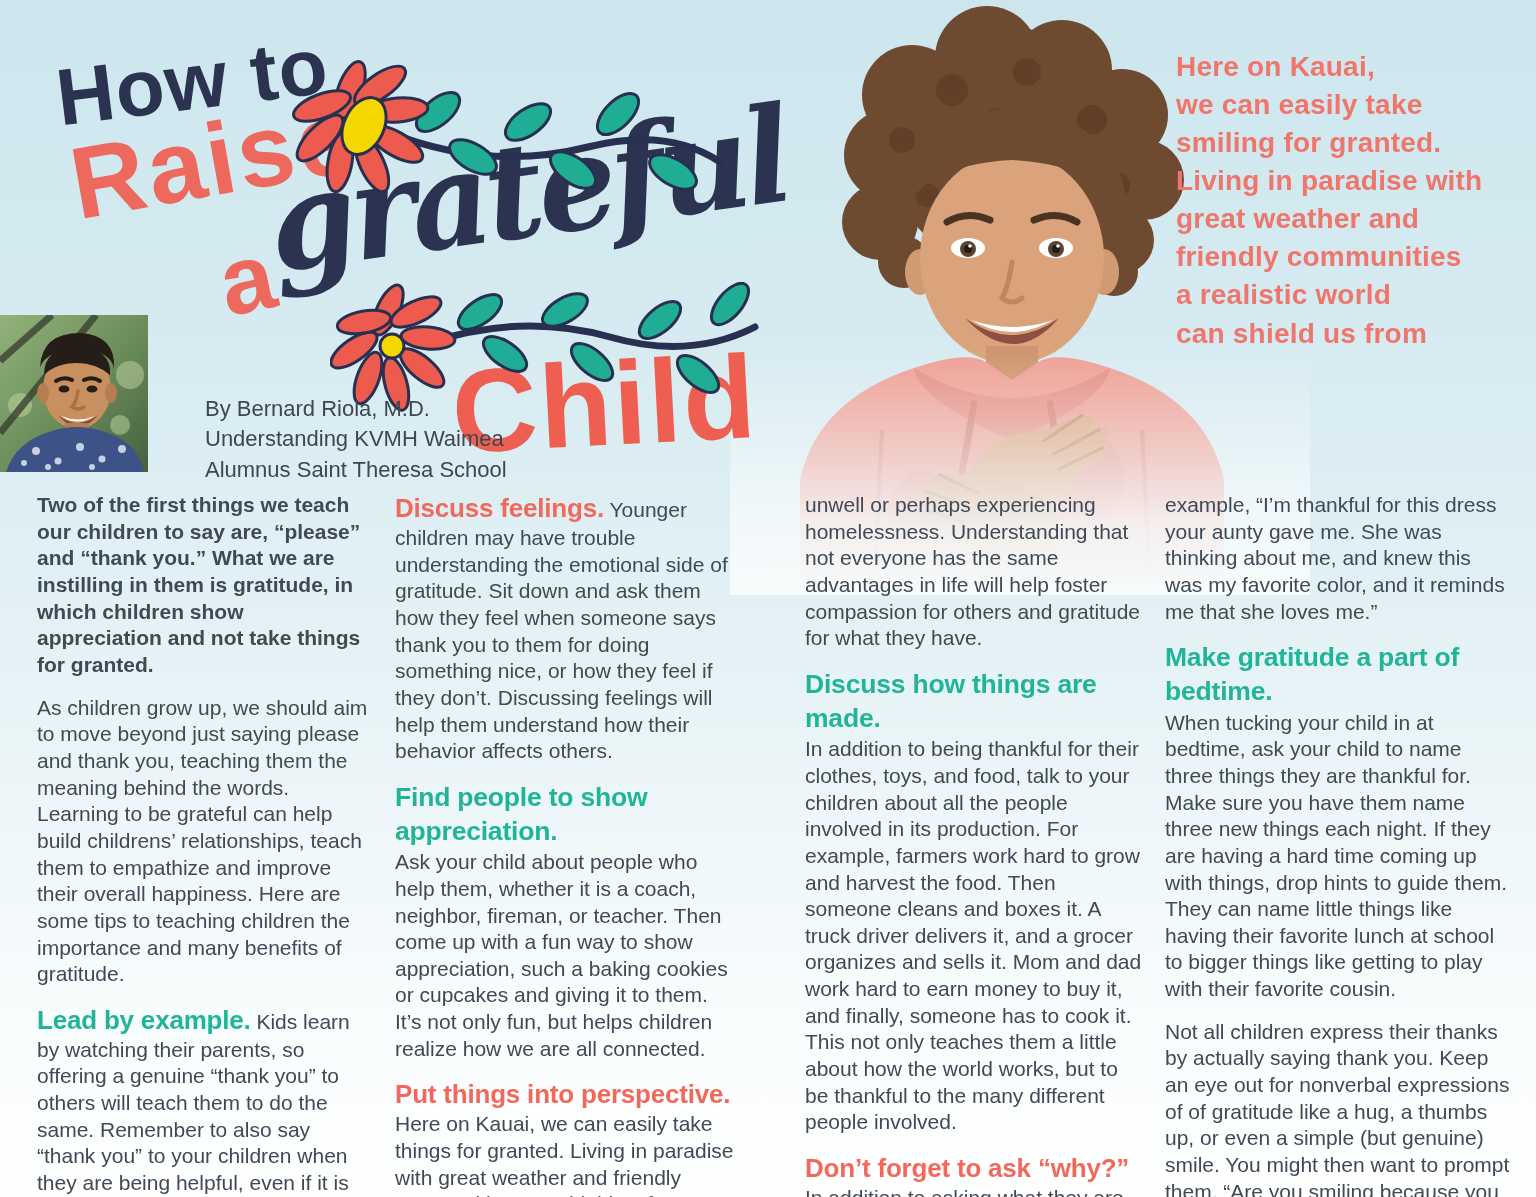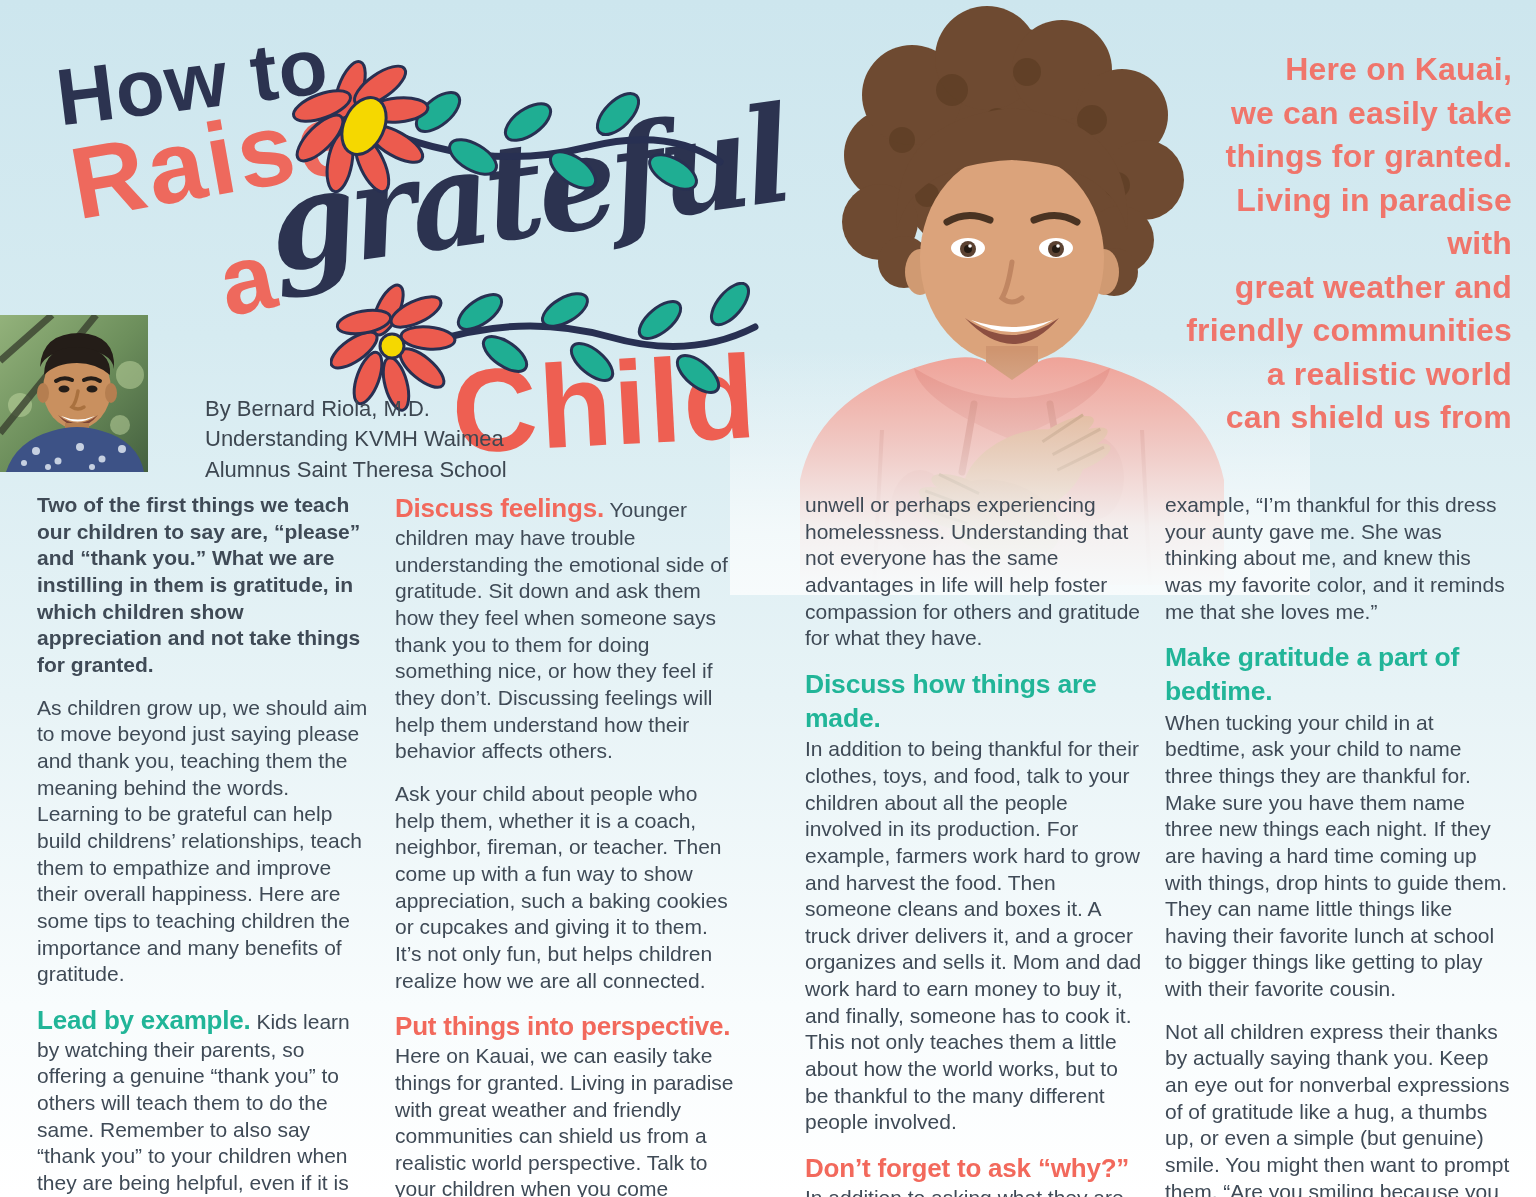--- a/index.html
+++ b/index.html
@@ -26,21 +26,21 @@
   .t-child{left:452px;top:336px;font-size:118px;color:#ee5f52;transform:rotate(-3deg);letter-spacing:2px;}
   .flower-svg{position:absolute;}
   .fl-top{left:288px;top:52px;}
   .fl-bottom{left:330px;top:282px;}
   
   .author-photo{position:absolute;left:0;top:315px;width:148px;height:157px;z-index:3;}
   .byline{position:absolute;left:157px;top:394px;z-index:3;font-size:22px;line-height:1.38;color:#3d4751;}
   .byline span{display:block;margin-left:48px;}
   
   .pullquote{position:absolute;top:48px;right:24px;width:336px;z-index:4;
-    text-align:right;color:#f0756b;font-size:32px;line-height:1.36;font-weight:700;letter-spacing:.2px;}
+    text-align:left;color:#f0756b;font-size:28px;line-height:1.36;font-weight:700;letter-spacing:.2px;}
   .pullquote span{display:block;}
   
   .col{position:absolute;top:492px;z-index:5;font-size:21px;line-height:1.27;color:#3f4a56;}
   .col p{margin:0 0 16px 0;}
   .lede{font-weight:bold;}
   .h{font-weight:700;letter-spacing:-.2px;}
   .h-inline{font-size:26px;}
   .h-block{display:block;font-size:26.5px;margin-bottom:1px;}
   .teal{color:#21b598;}
   .coral{color:#f2695c;text-align:right;}
@@ -243,21 +243,21 @@
 
   <div class="byline">
     <span>By Bernard Riola, M.D.</span>
     <span>Understanding KVMH Waimea</span>
     <span>Alumnus Saint Theresa School</span>
   </div>
 
   <div class="pullquote">
     <span>Here on Kauai,</span>
     <span>we can easily take</span>
-    <span>things for granted.</span>
+    <span>smiling for granted.</span>
     <span>Living in paradise with</span>
     <span>great weather and</span>
     <span>friendly communities</span>
     <span>a realistic world</span>
     <span>can shield us from</span>
   </div>
 
   <section class="col c1">
     <p class="lede">
       <span>Two of the first things we teach our children to say are, “please” and “thank you.” What we are instilling in them is gratitude, in which children show appreciation and not take things for granted.</span>
@@ -270,20 +270,21 @@
       <span>Kids learn by watching their parents, so offering a genuine “thank you” to others will teach them to do the same. Remember to also say “thank you” to your children when they are being helpful, even if it is routine chores like putting away their toys. This reinforces the behavior and shows appreciation for them.</span>
     </p>
   </section>
 
   <section class="col c2">
     <p>
       <span class="h h-inline coral">Discuss feelings.</span>
       <span>Younger children may have trouble understanding the emotional side of gratitude. Sit down and ask them how they feel when someone says thank you to them for doing something nice, or how they feel if they don’t. Discussing feelings will help them understand how their behavior affects others.</span>
     </p>
     <p>
+      <span class="h h-block teal">Find people to show appreciation.</span>
       <span>Ask your child about people who help them, whether it is a coach, neighbor, fireman, or teacher. Then come up with a fun way to show appreciation, such a baking cookies or cupcakes and giving it to them. It’s not only fun, but helps children realize how we are all connected.</span>
     </p>
     <p>
       <span class="h h-inline coral">Put things into perspective.</span>
       <span>Here on Kauai, we can easily take things for granted. Living in paradise with great weather and friendly communities can shield us from a realistic world perspective. Talk to your children when you come across someone who is</span>
     </p>
   </section>
 
   <section class="col c3">
     <p>

